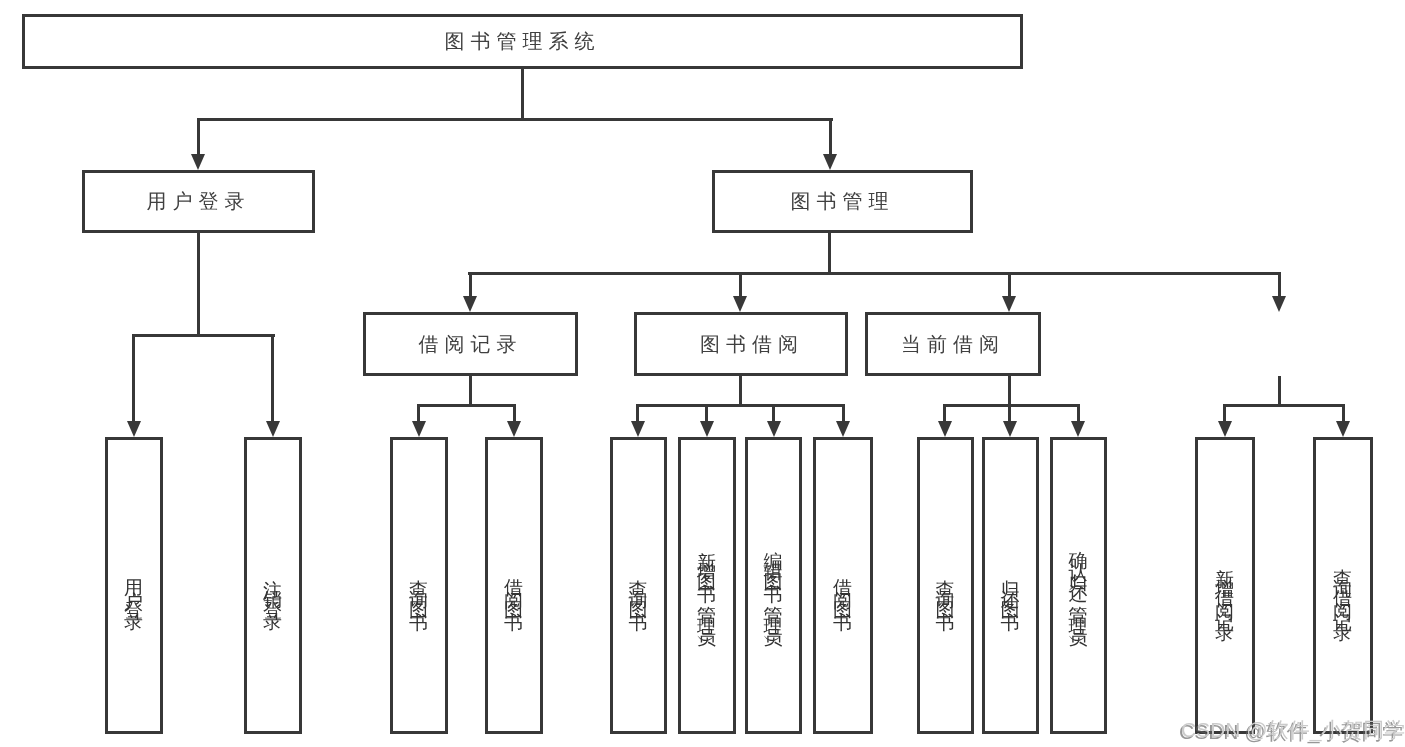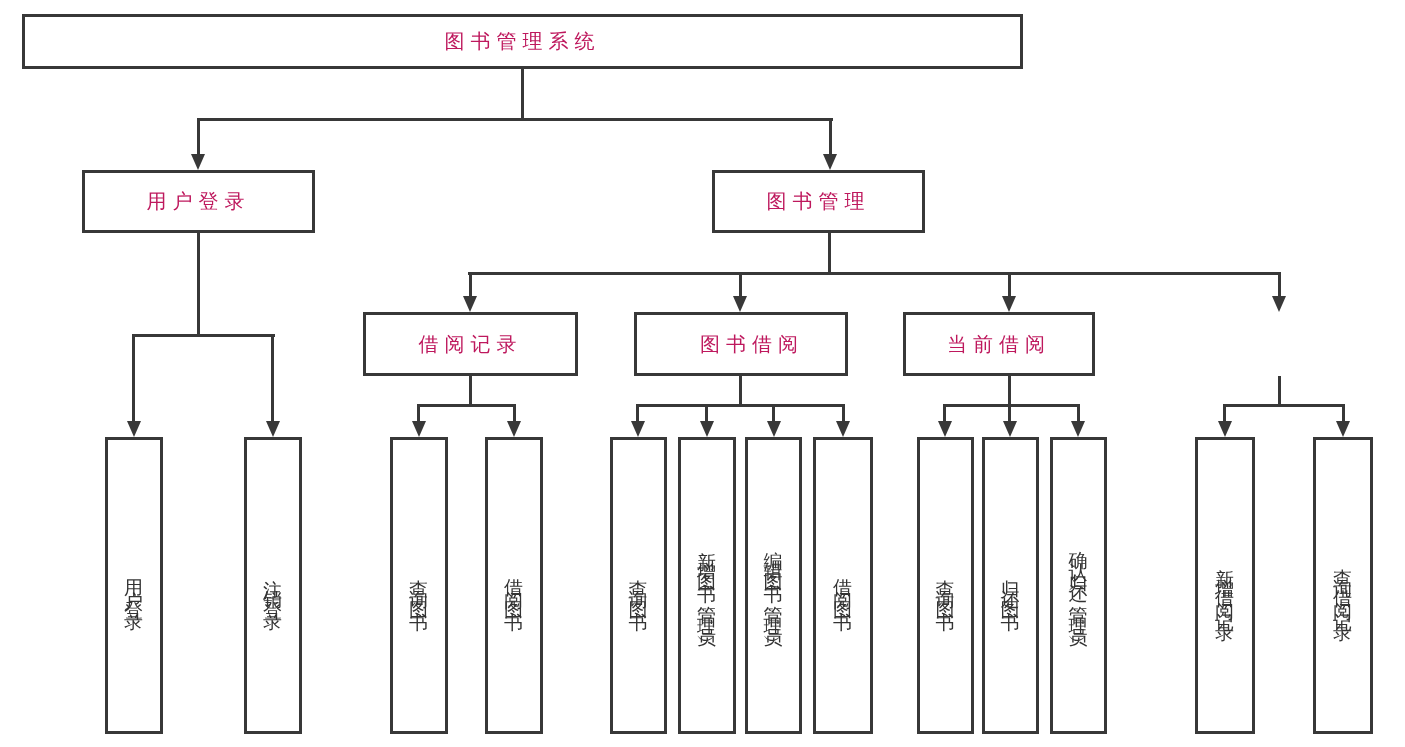--- a/index.html
+++ b/index.html
@@ -19,21 +19,21 @@
     background: #ffffff;
     border: 3px solid #383838;
     display: flex;
     align-items: center;
     justify-content: center;
   }
   .hnode span {
     font-size: 20px;
     letter-spacing: 6px;
     white-space: nowrap;
-    color: #be185d;
+    color: #404040;
   }
   .vnode span {
     writing-mode: vertical-rl;
     text-orientation: mixed;
     font-size: 19px;
     line-height: 1;
     letter-spacing: 11px;
     color: #333333;
     white-space: nowrap;
   }
@@ -70,21 +70,21 @@
   <div class="lv" style="left:521px; top:68px; height:51px;"></div>
   <div class="lh" style="left:197px; top:118px; width:636px;"></div>
   <div class="lv" style="left:197px; top:118px; height:39px;"></div>
   <div class="ah" style="left:191px; top:154px;"></div>
   <div class="lv" style="left:829px; top:118px; height:39px;"></div>
   <div class="ah" style="left:823px; top:154px;"></div>
 
   <div class="node hnode" style="left:82px; top:170px; width:233px; height:63px;">
     <span>用户登录</span>
   </div>
-  <div class="node hnode" style="left:712px; top:170px; width:213px; height:63px;">
+  <div class="node hnode" style="left:712px; top:170px; width:261px; height:63px;">
     <span>图书管理</span>
   </div>
 
   <div class="lv" style="left:197px; top:233px; height:104px;"></div>
   <div class="lh" style="left:132px; top:334px; width:143px;"></div>
   <div class="lv" style="left:132px; top:334px; height:89px;"></div>
   <div class="ah" style="left:127px; top:421px;"></div>
   <div class="lv" style="left:271px; top:334px; height:89px;"></div>
   <div class="ah" style="left:266px; top:421px;"></div>
 
@@ -98,21 +98,21 @@
   <div class="ah" style="left:1002px; top:296px;"></div>
   <div class="lv" style="left:1278px; top:272px; height:26px;"></div>
   <div class="ah" style="left:1272px; top:296px;"></div>
 
   <div class="node hnode" style="left:363px; top:312px; width:215px; height:64px;">
     <span>借阅记录</span>
   </div>
   <div class="node hnode" style="left:634px; top:312px; width:214px; height:64px;padding-left:22px;">
     <span>图书借阅</span>
   </div>
-  <div class="node hnode" style="left:903px; top:312px; width:192px; height:64px;text-align:center;">
+  <div class="node hnode" style="left:865px; top:312px; width:176px; height:64px;text-align:center;">
     <span>当前借阅</span>
   </div>
 
   <div class="lv" style="left:469px; top:376px; height:31px;"></div>
   <div class="lh" style="left:417px; top:404px; width:99px;"></div>
   <div class="lv" style="left:417px; top:404px; height:19px;"></div>
   <div class="ah" style="left:412px; top:421px;"></div>
   <div class="lv" style="left:513px; top:404px; height:19px;"></div>
   <div class="ah" style="left:507px; top:421px;"></div>
 
@@ -180,14 +180,15 @@
     <span>确认归还（管理员）</span>
   </div>
 
   <div class="node vnode" style="left:1195px; top:437px; width:60px; height:297px;">
     <span>新增借阅记录</span>
   </div>
   <div class="node vnode" style="left:1313px; top:437px; width:60px; height:297px;">
     <span>查询借阅记录</span>
   </div>
 
+  <div id="watermark">CSDN @软件_小贺同学</div>
 
 </div>
 
 </body></html>

